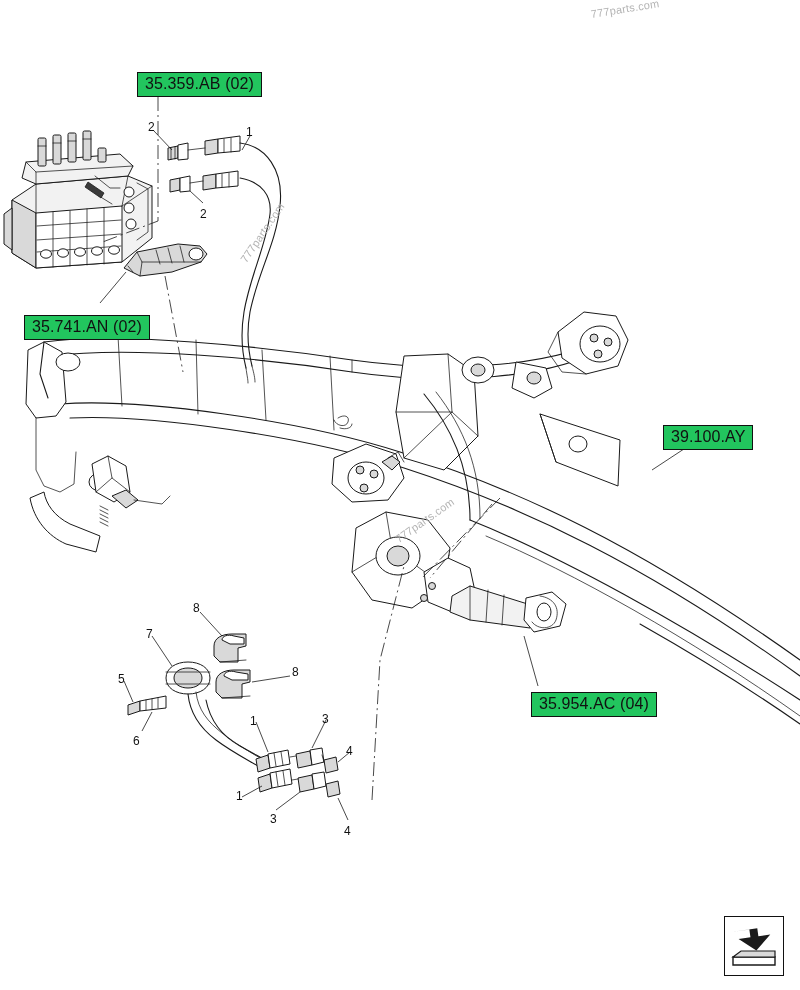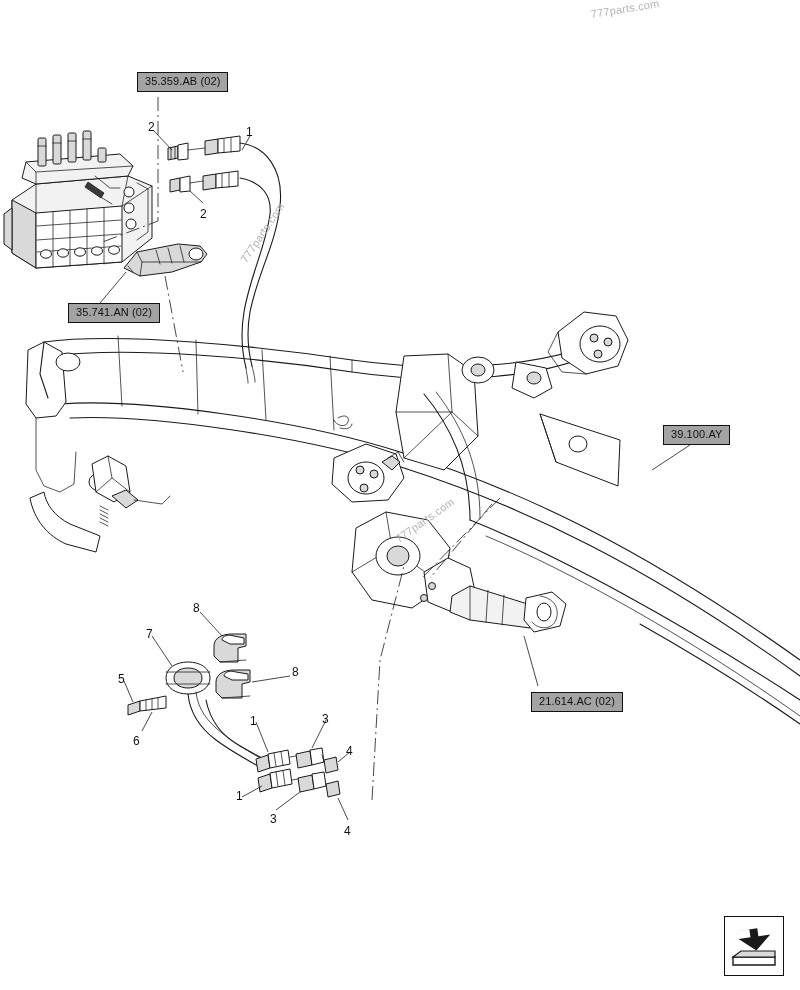--- a/index.html
+++ b/index.html
@@ -72,22 +72,22 @@
     stroke-linejoin: round;
   }
   .fill-dk {
     fill: #3a3a3a;
     stroke: #1a1a1a;
     stroke-width: 0.8;
   }
   .callout-box {
     position: absolute;
     border: 1.3px solid #111;
-    background: #a3a3a3;
-    font-size: 11px;
+    background: #22c55e;
+    font-size: 16px;
     color: #111;
     padding: 3px 7px 4px 7px;
     white-space: nowrap;
     line-height: 1;
     letter-spacing: 0.1px;
   }
   .num-label {
     position: absolute;
     font-size: 12px;
     color: #111;
@@ -399,23 +399,23 @@
 
     <path class="ln-dash" d="M500 498 L422 578"></path>
 
   </svg>
 
   <div class="watermark wm-top">777parts.com</div>
   <div class="watermark wm-rot1">777parts.com</div>
   <div class="watermark wm-rot2">777parts.com</div>
 
   <div class="callout-box" style="left:137px; top:72px;">35.359.AB (02)</div>
-  <div class="callout-box" style="left:24px; top:303px;margin-left:44px;">35.741.AN (02)</div>
+  <div class="callout-box" style="left:24px; top:315px;">35.741.AN (02)</div>
   <div class="callout-box" style="left:663px; top:425px;">39.100.AY</div>
-  <div class="callout-box" style="left:531px; top:692px;">21.614.AC (02)</div>
+  <div class="callout-box" style="left:531px; top:692px;">35.954.AC (04)</div>
 
   <div class="num-label" style="left:148px; top:121px;">2</div>
   <div class="num-label" style="left:246px; top:126px;">1</div>
   <div class="num-label" style="left:200px; top:208px;">2</div>
   <div class="num-label" style="left:193px; top:602px;">8</div>
   <div class="num-label" style="left:146px; top:628px;">7</div>
   <div class="num-label" style="left:292px; top:666px;">8</div>
   <div class="num-label" style="left:118px; top:673px;">5</div>
   <div class="num-label" style="left:133px; top:735px;">6</div>
   <div class="num-label" style="left:250px; top:715px;">1</div>

